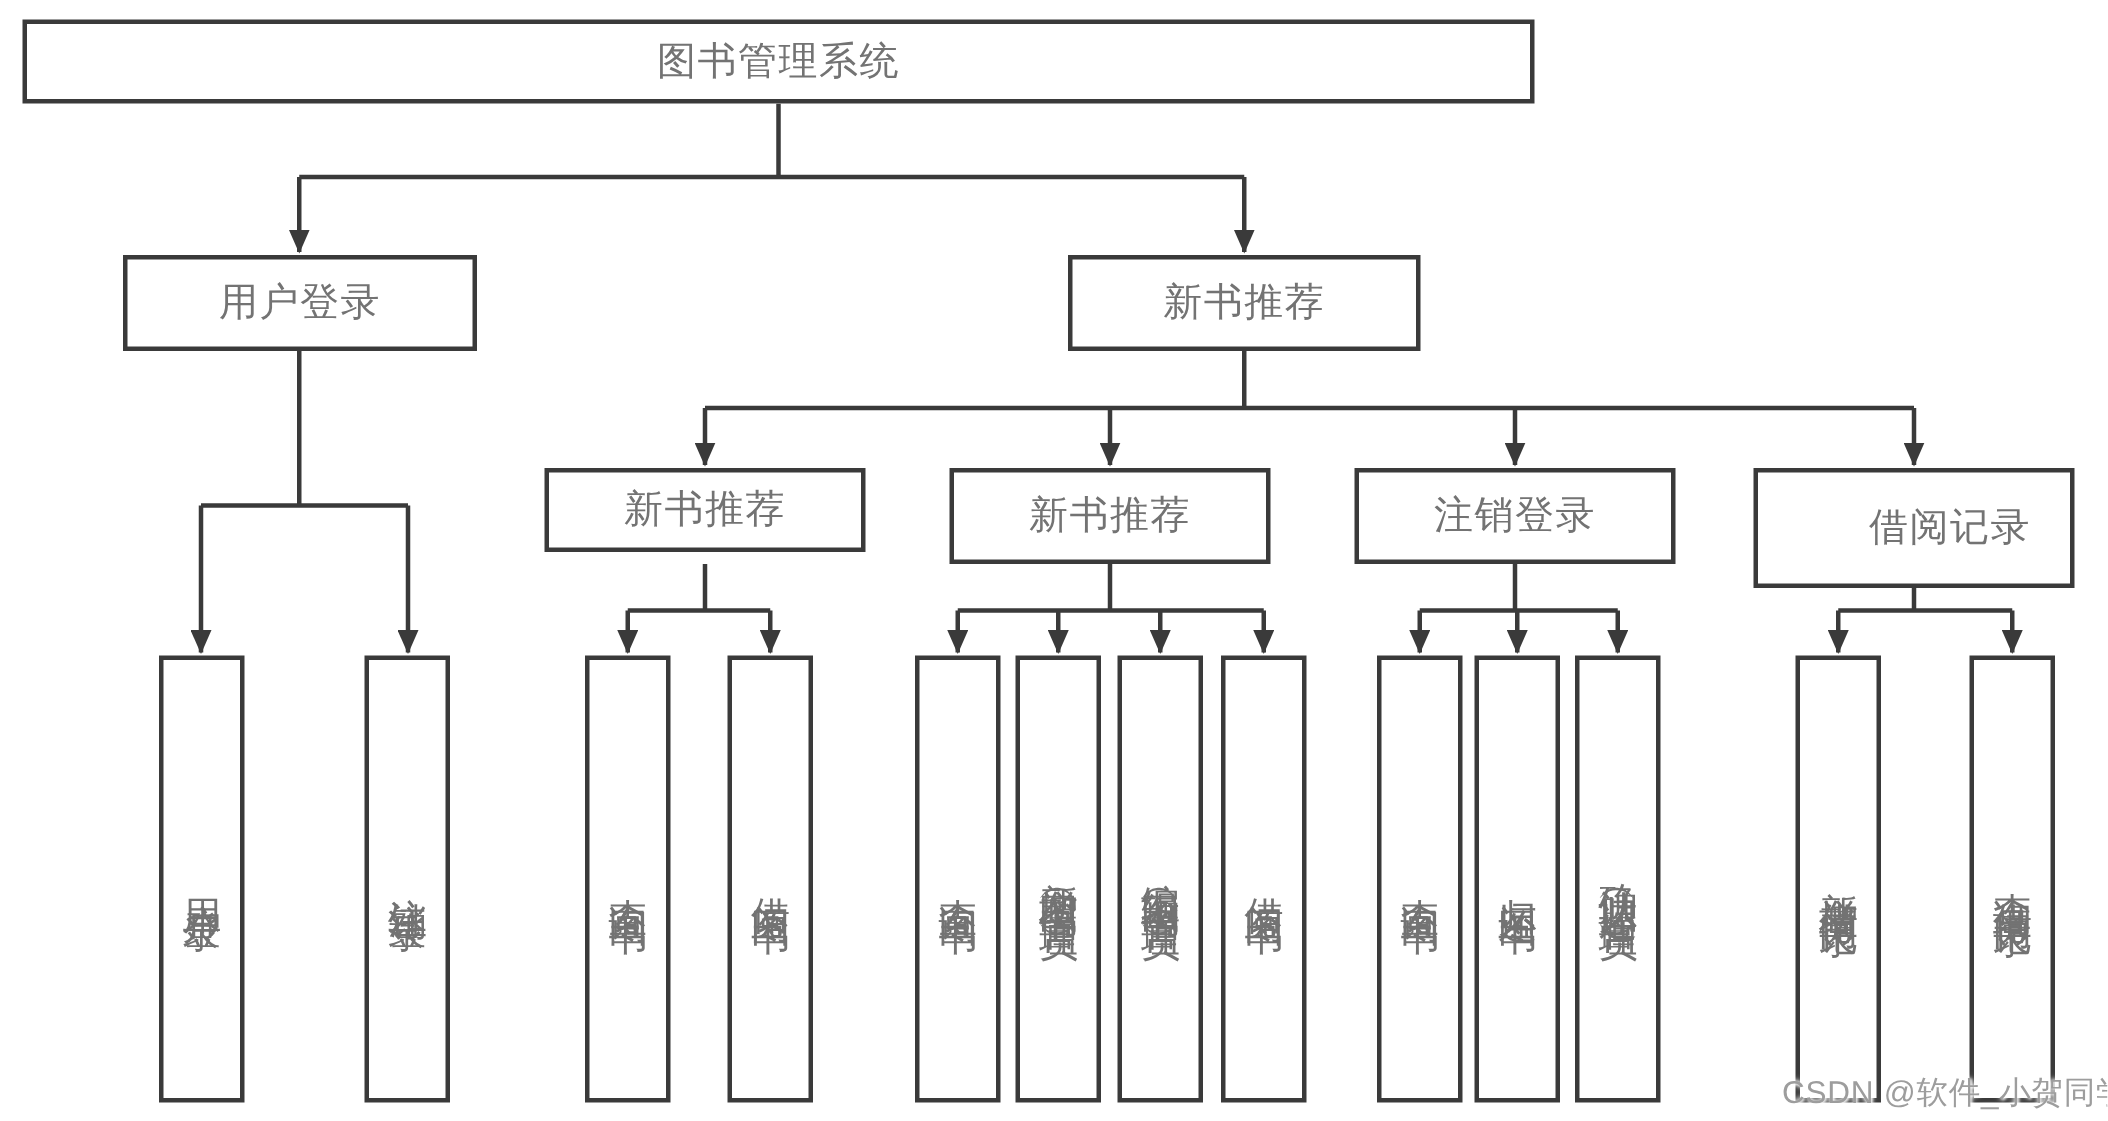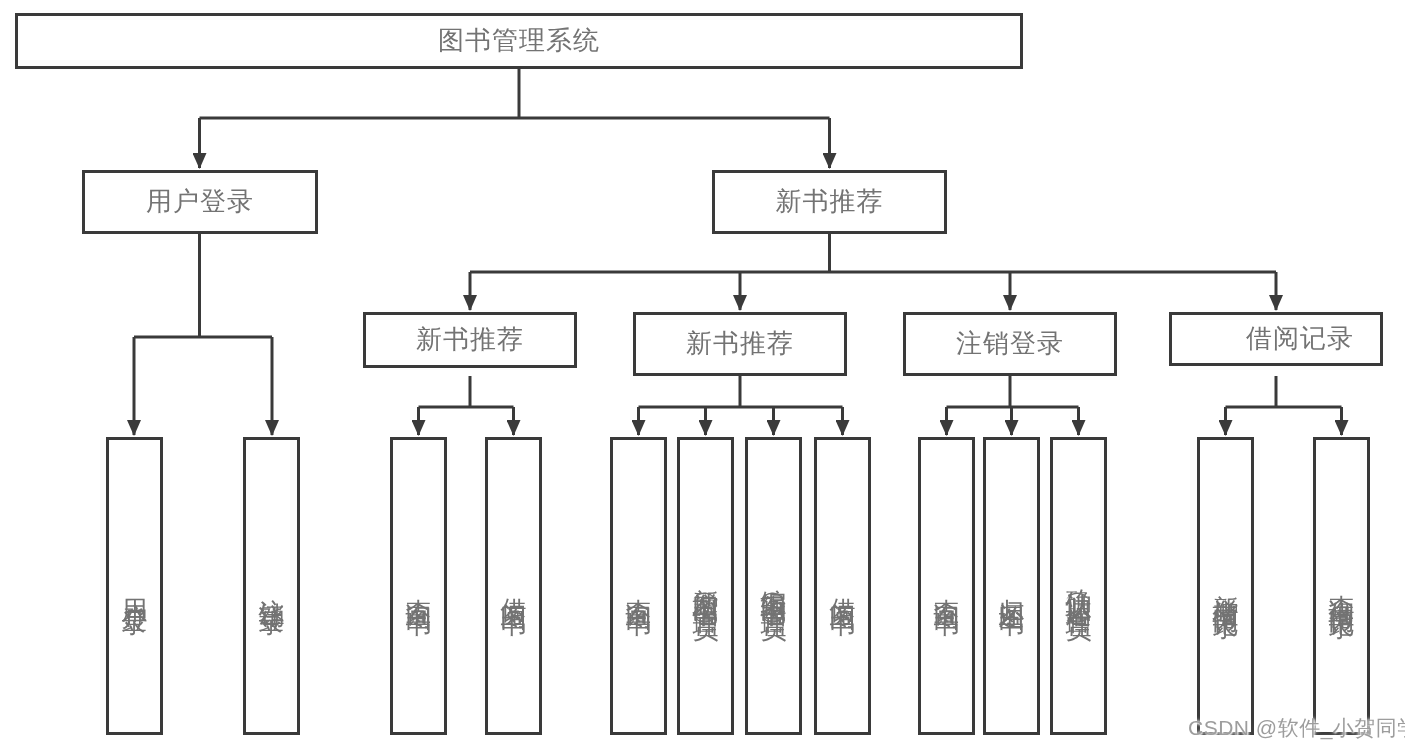--- a/index.html
+++ b/index.html
@@ -117,21 +117,21 @@
 
   <div class="node h" style="left:363px; top:312px; width:214px; height:56px;">
     <span class="label">新书推荐</span>
   </div>
   <div class="node h" style="left:633px; top:312px; width:214px; height:64px;">
     <span class="label">新书推荐</span>
   </div>
   <div class="node h" style="left:903px; top:312px; width:214px; height:64px;">
     <span class="label">注销登录</span>
   </div>
-  <div class="node h" style="left:1169px; top:312px; width:214px; height:54px;padding-left:48px;">
+  <div class="node h" style="left:1169px; top:312px; width:214px; height:80px;padding-left:48px;">
     <span class="label">借阅记录</span>
   </div>
 
   <div class="node leaf" style="left:106px;">
     <span class="label">用户登录</span>
   </div>
   <div class="node leaf" style="left:243px;">
     <span class="label">注销登录</span>
   </div>
 

